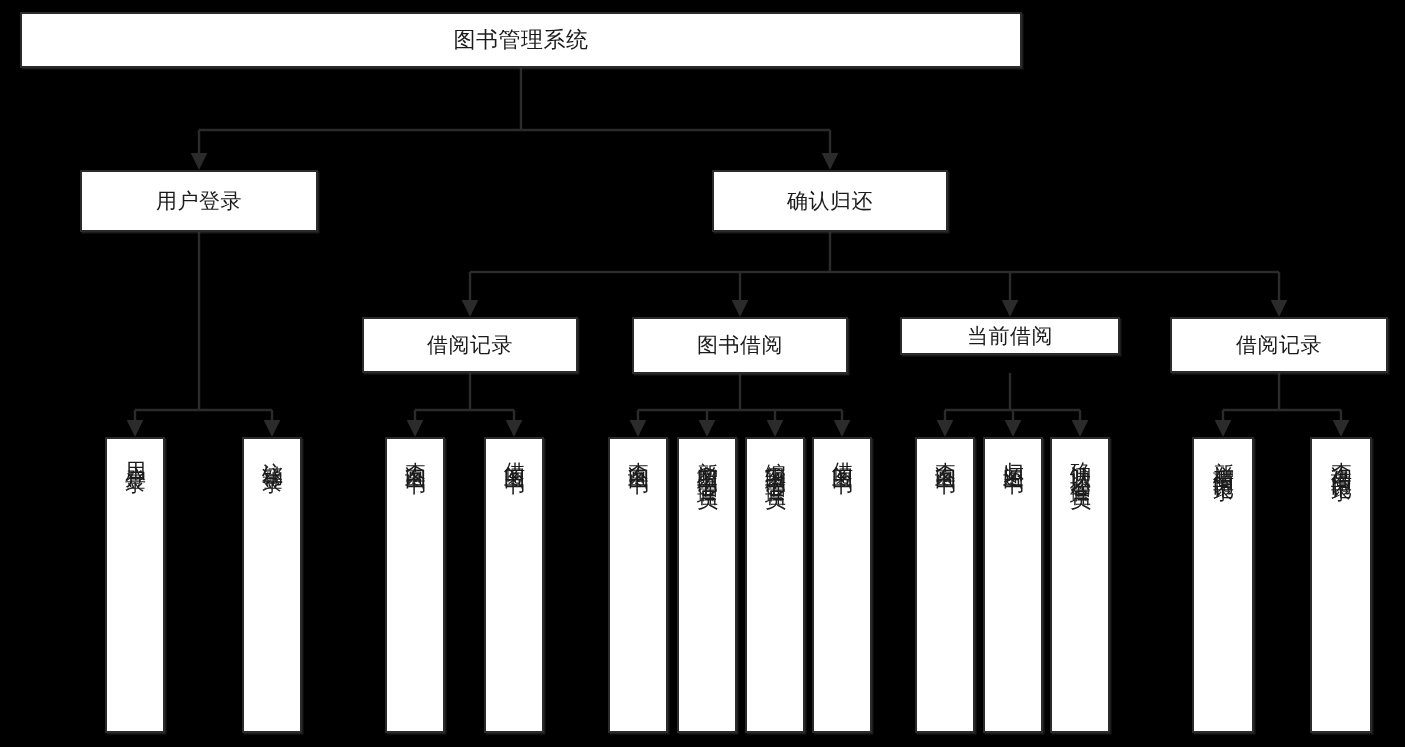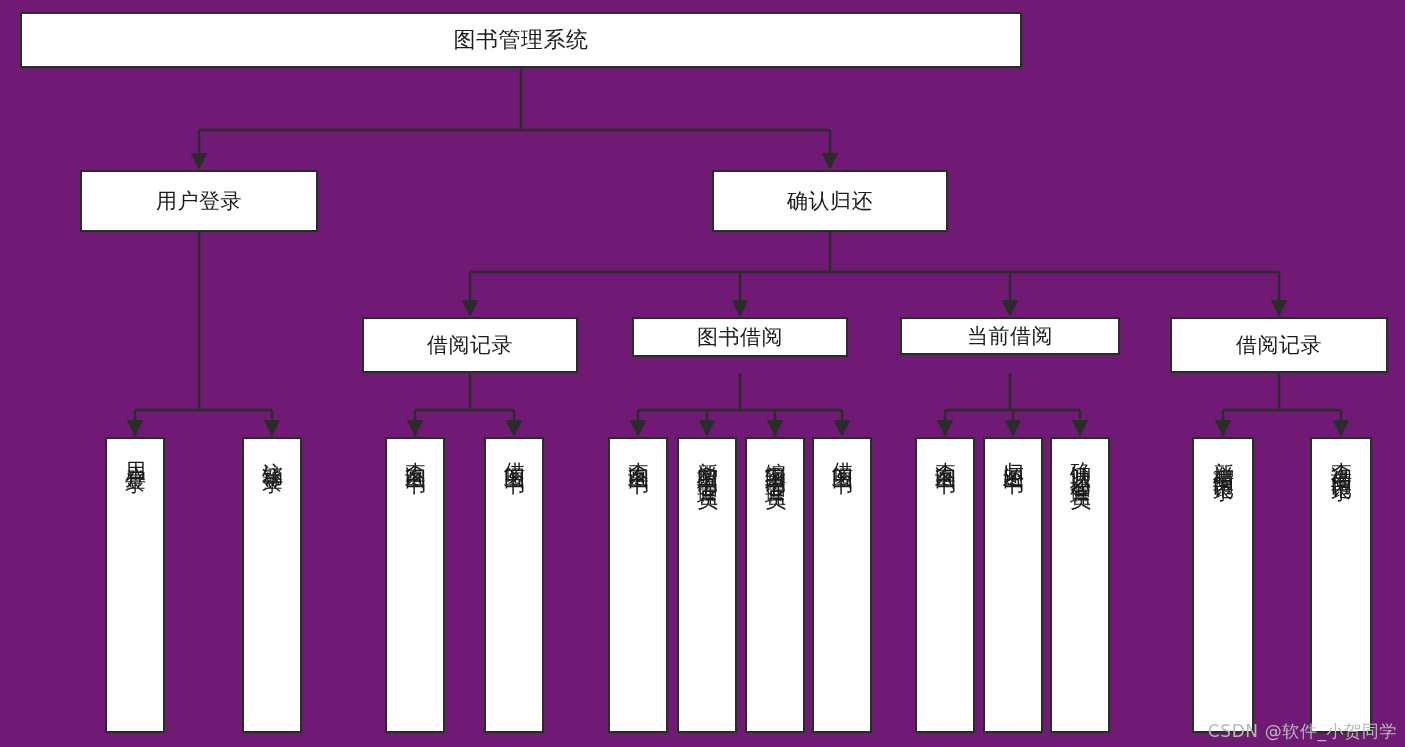--- a/index.html
+++ b/index.html
@@ -9,21 +9,21 @@
     background: #ffffff;
   }
   body {
     font-family: "DejaVu Sans", "Liberation Sans", sans-serif;
     color: #1a1a1a;
   }
   #canvas {
     position: relative;
     width: 1405px;
     height: 747px;
-    background: #701a75;
+    background: #000000;
     overflow: hidden;
   }
   #edges {
     position: absolute;
     left: 0;
     top: 0;
     width: 1405px;
     height: 747px;
     pointer-events: none;
   }
@@ -133,21 +133,21 @@
       </div>
       <div class="node lvl1 horiz" style="left: 80px; top: 170px; width: 238px; height: 62px;">
         <span class="label">用户登录</span>
       </div>
       <div class="node lvl1 horiz" style="left: 712px; top: 170px; width: 236px; height: 62px;">
         <span class="label">确认归还</span>
       </div>
       <div class="node lvl2 horiz" style="left: 362px; top: 317px; width: 216px; height: 56px;">
         <span class="label">借阅记录</span>
       </div>
-      <div class="node lvl2 horiz" style="left: 632px; top: 317px; width: 216px; height: 40px;">
+      <div class="node lvl2 horiz" style="left: 632px; top: 317px; width: 216px; height: 57px;">
         <span class="label">图书借阅</span>
       </div>
       <div class="node lvl2 horiz" style="left: 900px; top: 317px; width: 220px; height: 38px;">
         <span class="label">当前借阅</span>
       </div>
       <div class="node lvl2 horiz" style="left: 1170px; top: 317px; width: 218px; height: 56px;">
         <span class="label">借阅记录</span>
       </div>
       <div class="node leaf vert" style="left: 105px; top: 437px; width: 60px; height: 296px;">
         <span class="label">用户登录</span>
@@ -183,14 +183,13 @@
         <span class="label">确认归还（管理员）</span>
       </div>
       <div class="node leaf vert" style="left: 1192px; top: 437px; width: 62px; height: 296px;">
         <span class="label">新增借阅记录</span>
       </div>
       <div class="node leaf vert" style="left: 1310px; top: 437px; width: 62px; height: 296px;">
         <span class="label">查询借阅记录</span>
       </div>
     </div>
 
-  <div class="watermark">CSDN @软件_小贺同学</div>
 </div>
 
 </body></html>

